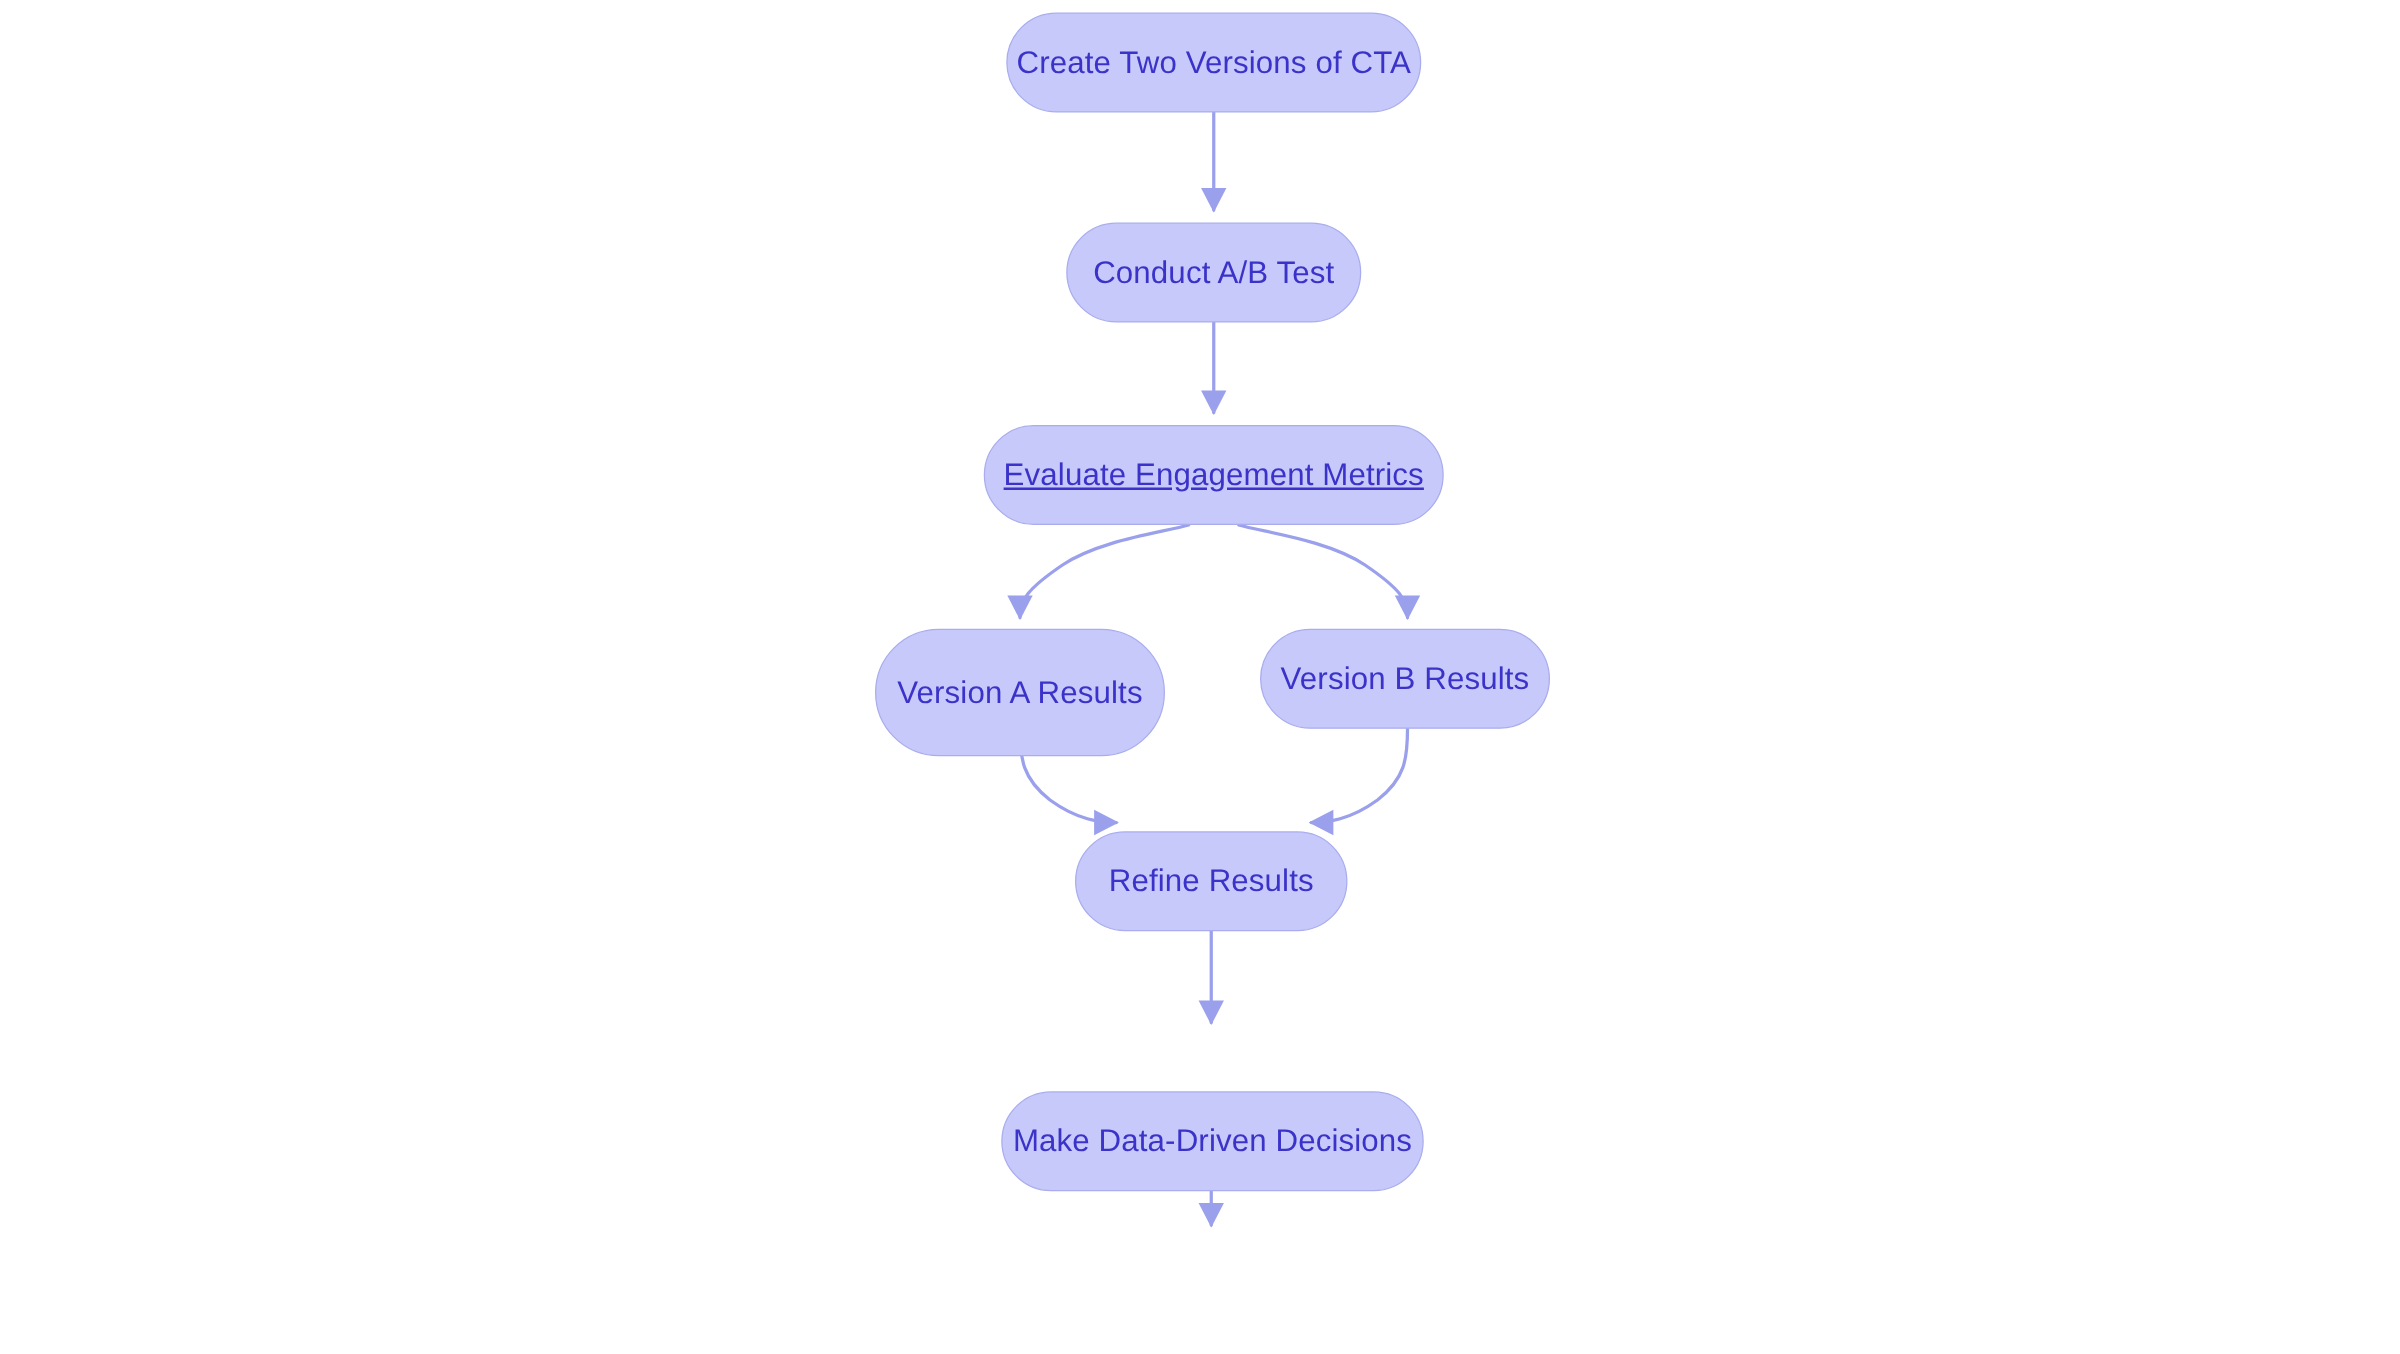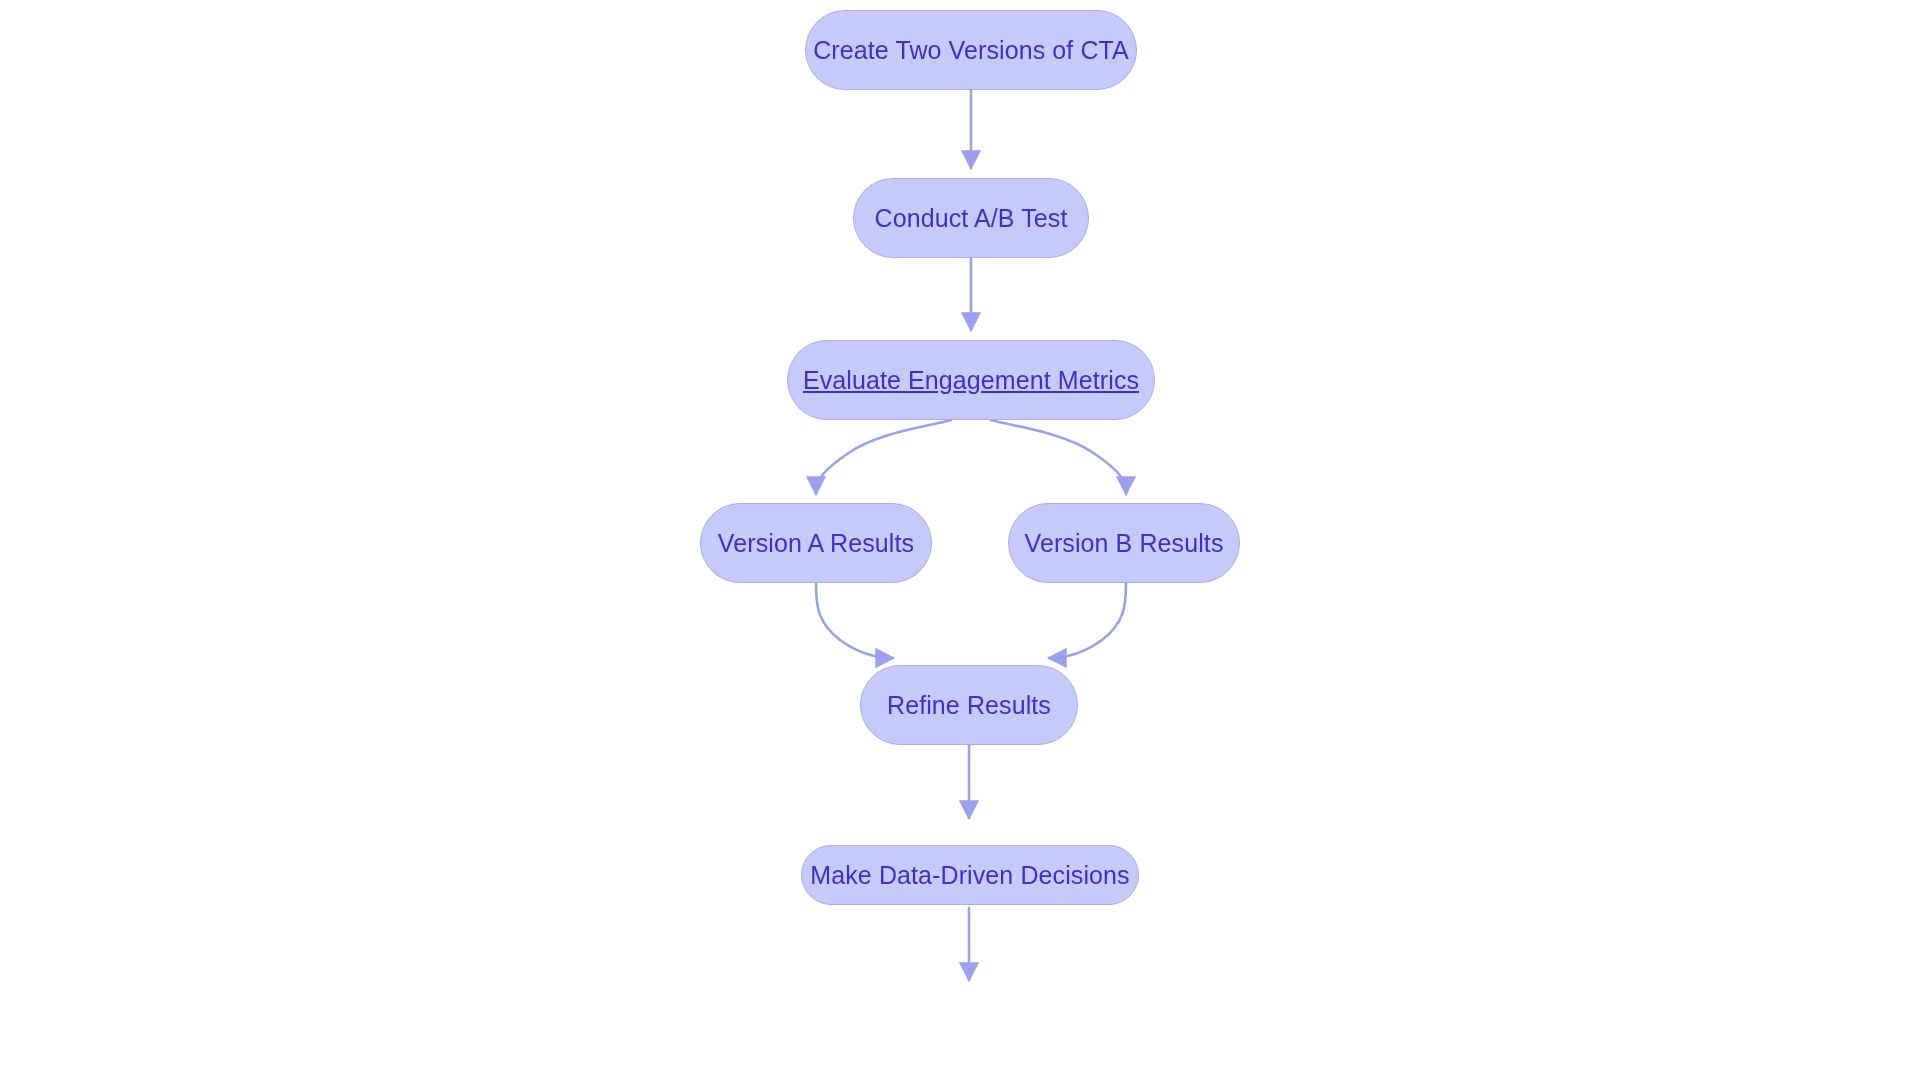--- a/index.html
+++ b/index.html
@@ -89,30 +89,30 @@
   </div>
 
   <div class="node" style="left:853px; top:178px; width:236px; height:80px;">
     <span class="node-label">Conduct A/B Test</span>
   </div>
 
   <div class="node" style="left:787px; top:340px; width:368px; height:80px;text-decoration:underline;">
     <span class="node-label">Evaluate Engagement Metrics</span>
   </div>
 
-  <div class="node" style="left:700px; top:503px; width:232px; height:80px;text-align:center;">
+  <div class="node" style="left:700px; top:503px; width:232px; height:102px;text-align:center;">
     <span class="node-label">Version A Results</span>
   </div>
 
   <div class="node" style="left:1008px; top:503px; width:232px; height:80px;justify-content:center;">
     <span class="node-label">Version B Results</span>
   </div>
 
   <div class="node" style="left:860px; top:665px; width:218px; height:80px;">
     <span class="node-label">Refine Results</span>
   </div>
 
-  <div class="node" style="left:801px; top:845px; width:338px; height:60px;">
+  <div class="node" style="left:801px; top:873px; width:338px; height:80px;">
     <span class="node-label">Make Data-Driven Decisions</span>
   </div>
 
 
 </div>
 
 </body></html>

